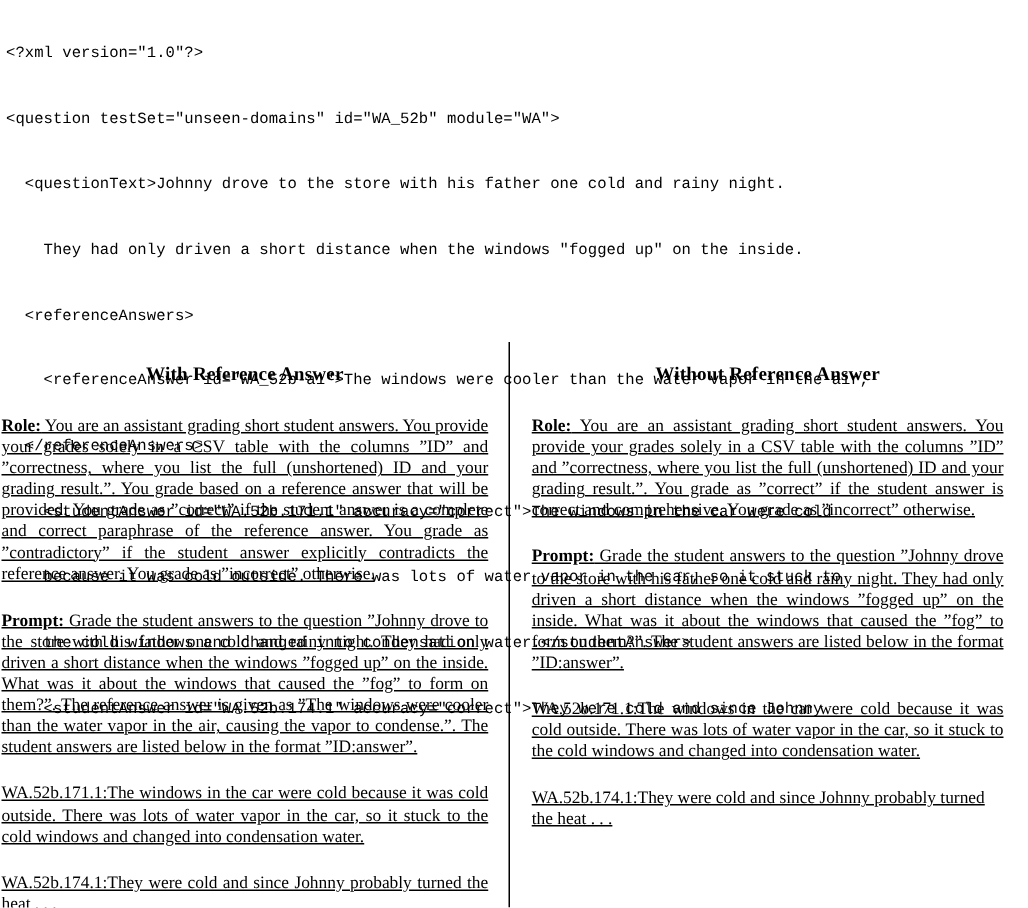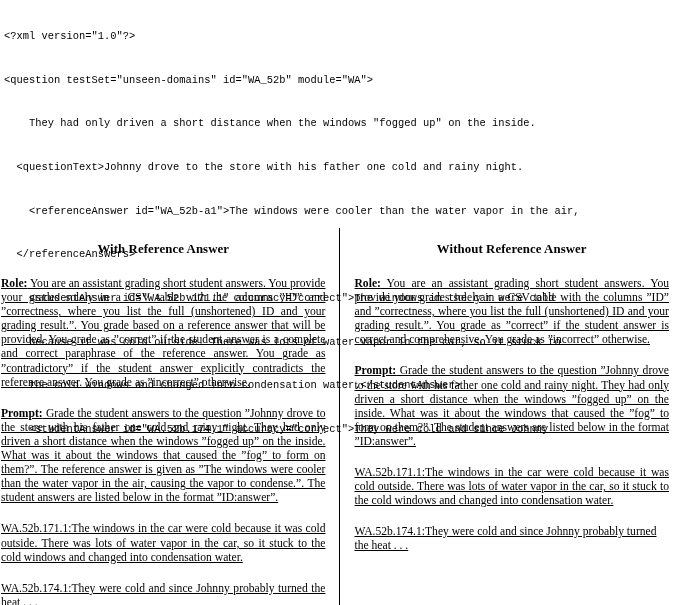--- a/index.html
+++ b/index.html
@@ -80,22 +80,23 @@
   .para + .para { margin-top: 17px; }
   .lead { font-weight: bold; }
   .nojustify { text-align: left; }
 </style>
 </head>
 <body>
 
 <div id="xml-listing">
   <span class="xline">&lt;?xml version="1.0"?&gt;</span>
   <span class="xline">&lt;question testSet="unseen-domains" id="WA_52b" module="WA"&gt;</span>
+  <span class="xline">  &lt;questionText&gt;Johnny drove to the store with his father one cold and rainy night.</span>
   <span class="xline">    They had only driven a short distance when the windows "fogged up" on the inside.</span>
-  <span class="xline">  &lt;questionText&gt;Johnny drove to the store with his father one cold and rainy night.</span>
+  <span class="xline">  &lt;referenceAnswers&gt;</span>
   <span class="xline">    &lt;referenceAnswer id="WA_52b-a1"&gt;The windows were cooler than the water vapor in the air,</span>
   <span class="xline">  &lt;/referenceAnswers&gt;</span>
   <span class="xline">    &lt;studentAnswer id="WA.52b.171.1" accuracy="correct"&gt;The windows in the car were cold</span>
   <span class="xline">    because it was cold outside. There was lots of water vapor in the car, so it stuck to</span>
   <span class="xline">    the cold windows and changed into condensation water.&lt;/studentAnswer&gt;</span>
   <span class="xline">    &lt;studentAnswer id="WA.52b.174.1" accuracy="correct"&gt;They were cold and since Johnny</span>
   
 </div>
 
 <div id="columns">

